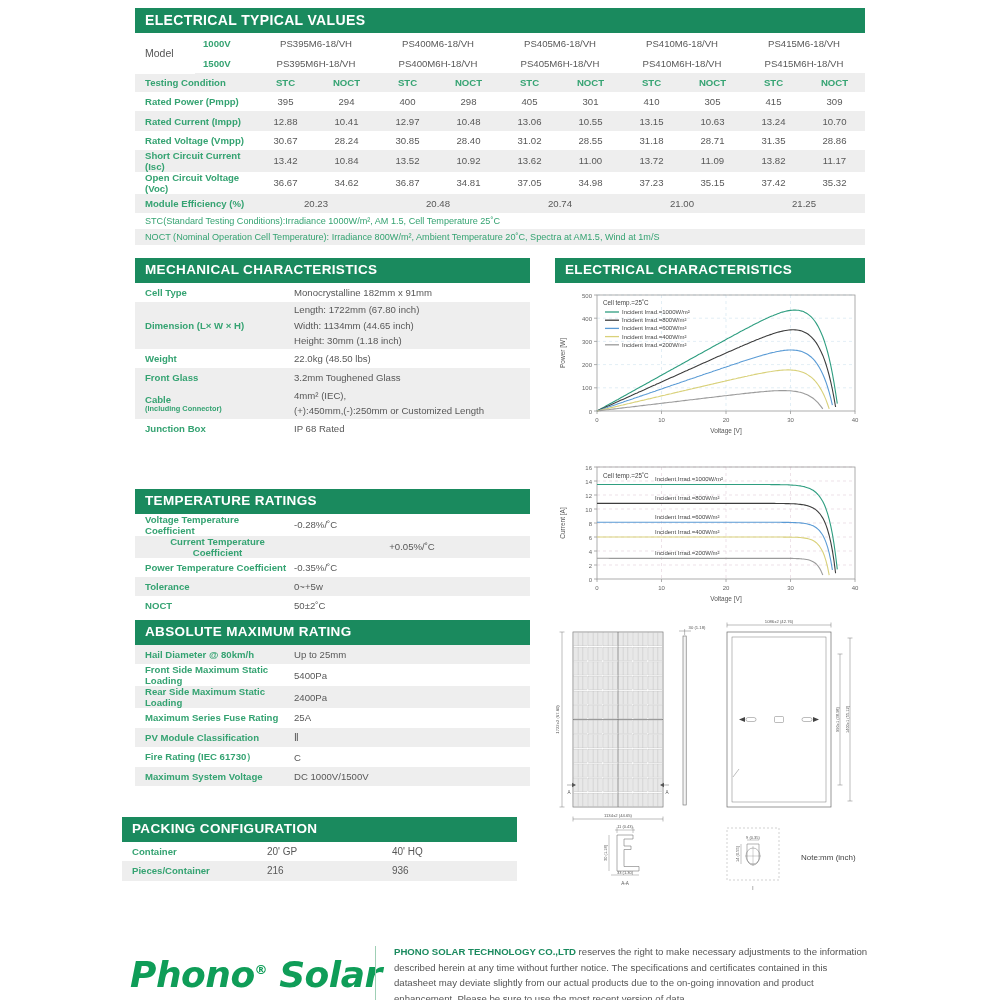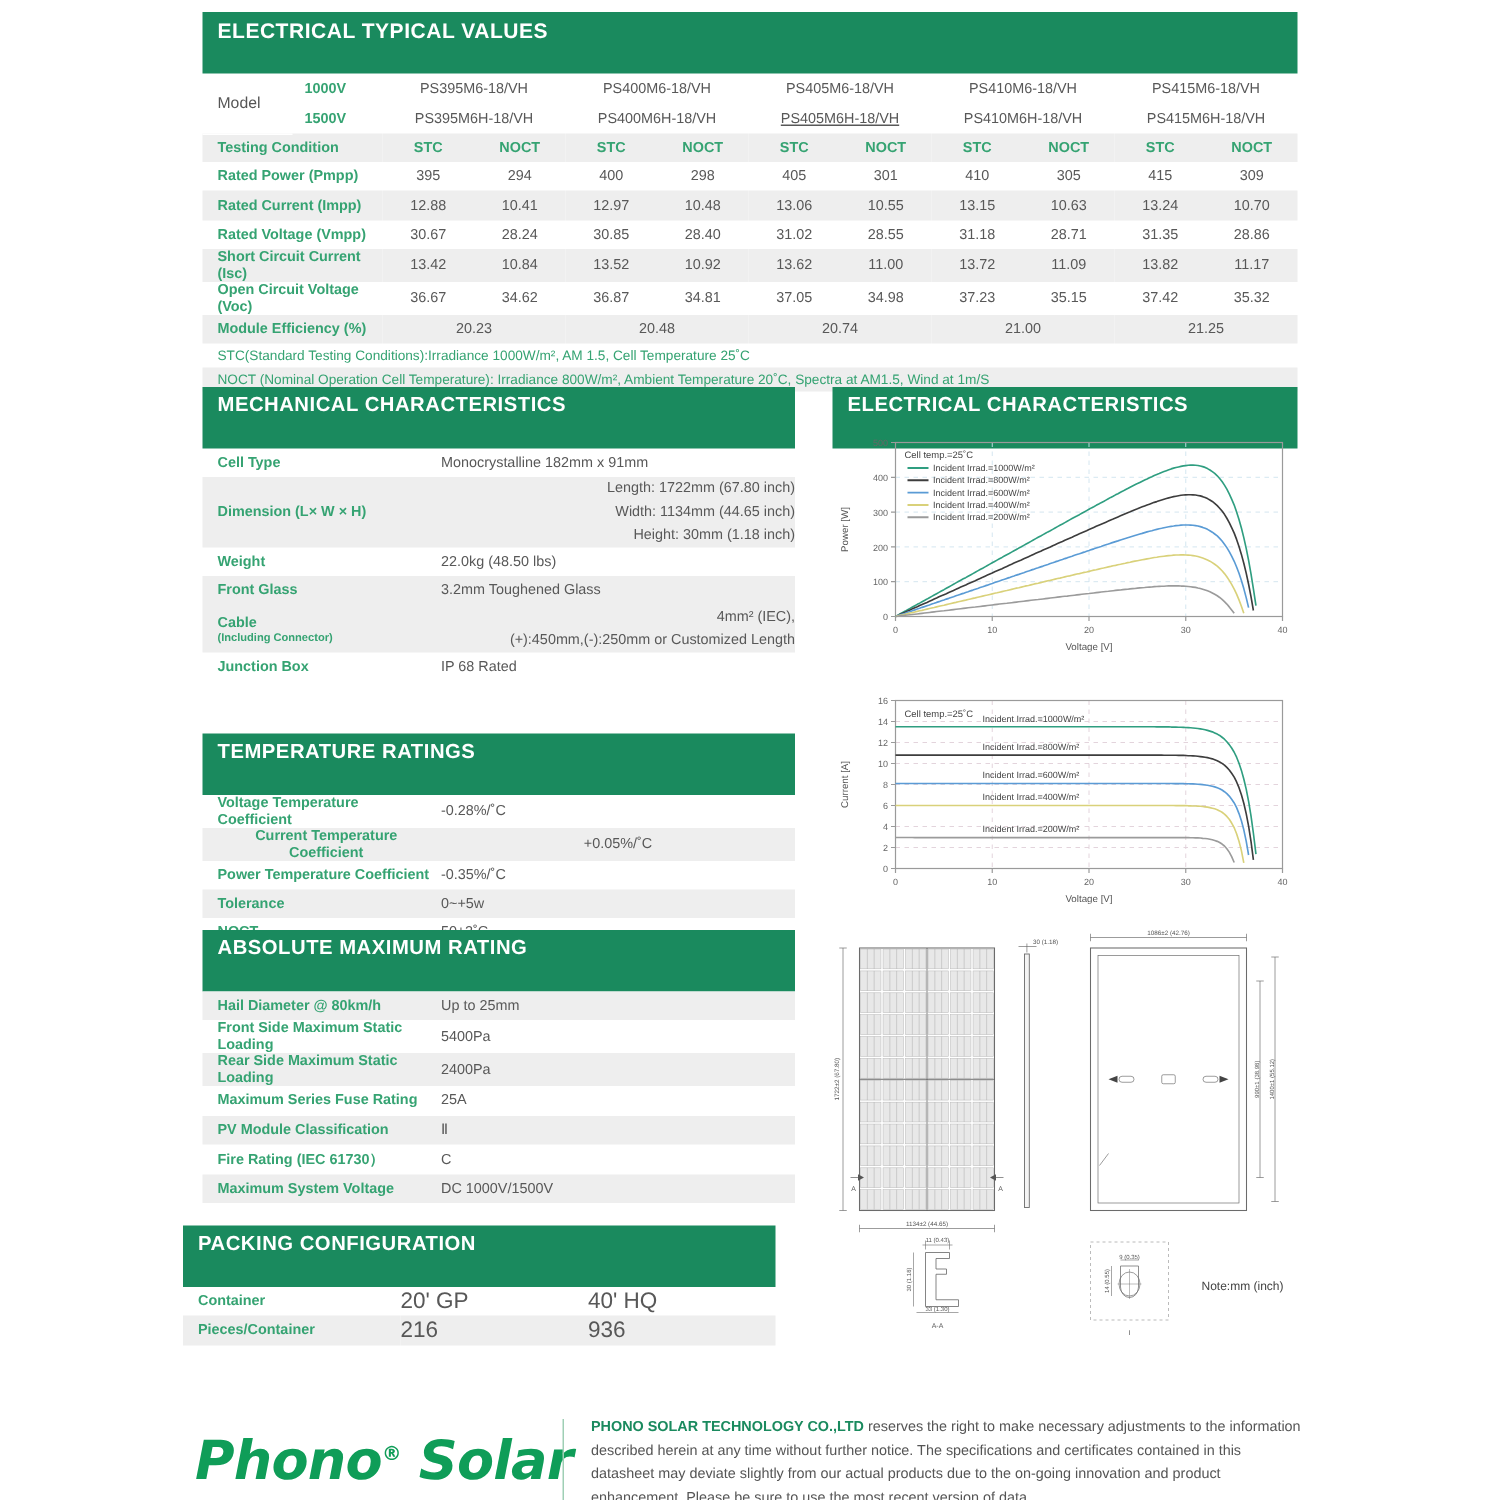--- a/index.html
+++ b/index.html
@@ -8,21 +8,21 @@
     font-family:"Liberation Sans","DejaVu Sans",sans-serif;
     color:#4a4a4a;
     -webkit-font-smoothing:antialiased;
   }
   .page{position:relative;width:1000px;height:1000px;}
 
   
   .bar{
     background:#1a8a5e;color:#ffffff;
     font-size:13.5px;font-weight:bold;letter-spacing:.35px;
-    padding:4px 0 21px 10px;
+    padding:4px 0 5px 10px;
     line-height:1.15;
   }
 
   
   table{border-collapse:collapse;width:100%;table-layout:fixed;}
   td{padding:0;vertical-align:middle;}
   .lbl{color:#35a372;font-weight:bold;font-size:9.6px;padding-left:10px;}
   .val{color:#585858;font-size:9.6px;}
   .stripe{background:#eeeeee;}
   .rowh{height:19.2px;}
@@ -49,23 +49,23 @@
   .panel .bar{margin-bottom:0;}
   .panel td.lbl{width:145px;}
   .panel td.val{padding-left:4px;}
 
   #mech{left:135px;top:258px;width:395px;}
   #temp{left:135px;top:489px;width:395px;}
   #absmax{left:135px;top:620px;width:395px;}
   #pack{left:122px;top:817px;width:395px;}
 
   #mech .sub{display:block;color:#35a372;font-size:7.4px;font-weight:bold;margin-top:-1px;}
-  #mech .dimline{line-height:15.5px;text-align:right;}
-
-  #pack .pcol{text-align:left;color:#585858;font-size:15px;}
+  #mech .dimline{line-height:15.5px;}
+
+  #pack .pcol{text-align:left;color:#585858;font-size:10px;}
 
   
   #elec{position:absolute;left:555px;top:258px;width:310px;}
   #charts{position:absolute;left:555px;top:283px;width:310px;}
   .chartbox{position:relative;width:310px;height:160px;}
   .chartbox svg{display:block;}
 
   #drawing{position:absolute;left:555px;top:620px;width:315px;height:275px;}
 
   
@@ -112,21 +112,21 @@
             <td class="mname" colspan="2" style="height: 20px;">PS395M6-18/VH</td>
             <td class="mname" colspan="2" style="height: 20px;">PS400M6-18/VH</td>
             <td class="mname" colspan="2" style="height: 20px;">PS405M6-18/VH</td>
             <td class="mname" colspan="2" style="height: 20px;">PS410M6-18/VH</td>
             <td class="mname" colspan="2" style="height: 20px;">PS415M6-18/VH</td>
           </tr>
           <tr class="modelrow">
             <td class="vtag" style="height: 20px;">1500V</td>
             <td class="mname" colspan="2" style="height: 20px;">PS395M6H-18/VH</td>
             <td class="mname" colspan="2" style="height: 20px;">PS400M6H-18/VH</td>
-            <td class="mname" colspan="2" style="height: 20px; text-decoration: underline;">PS405M6H-18/VH</td>
+            <td class="mname" colspan="2" style="height: 20px;">PS405M6H-18/VH</td>
             <td class="mname" colspan="2" style="height: 20px;">PS410M6H-18/VH</td>
             <td class="mname" colspan="2" style="height: 20px;">PS415M6H-18/VH</td>
           </tr>
           <tr class="rowh stripe">
             <td class="lbl" colspan="2">Testing Condition</td>
             <td class="cond">STC</td>
             <td class="cond">NOCT</td>
             <td class="cond">STC</td>
             <td class="cond">NOCT</td>
             <td class="cond">STC</td>

